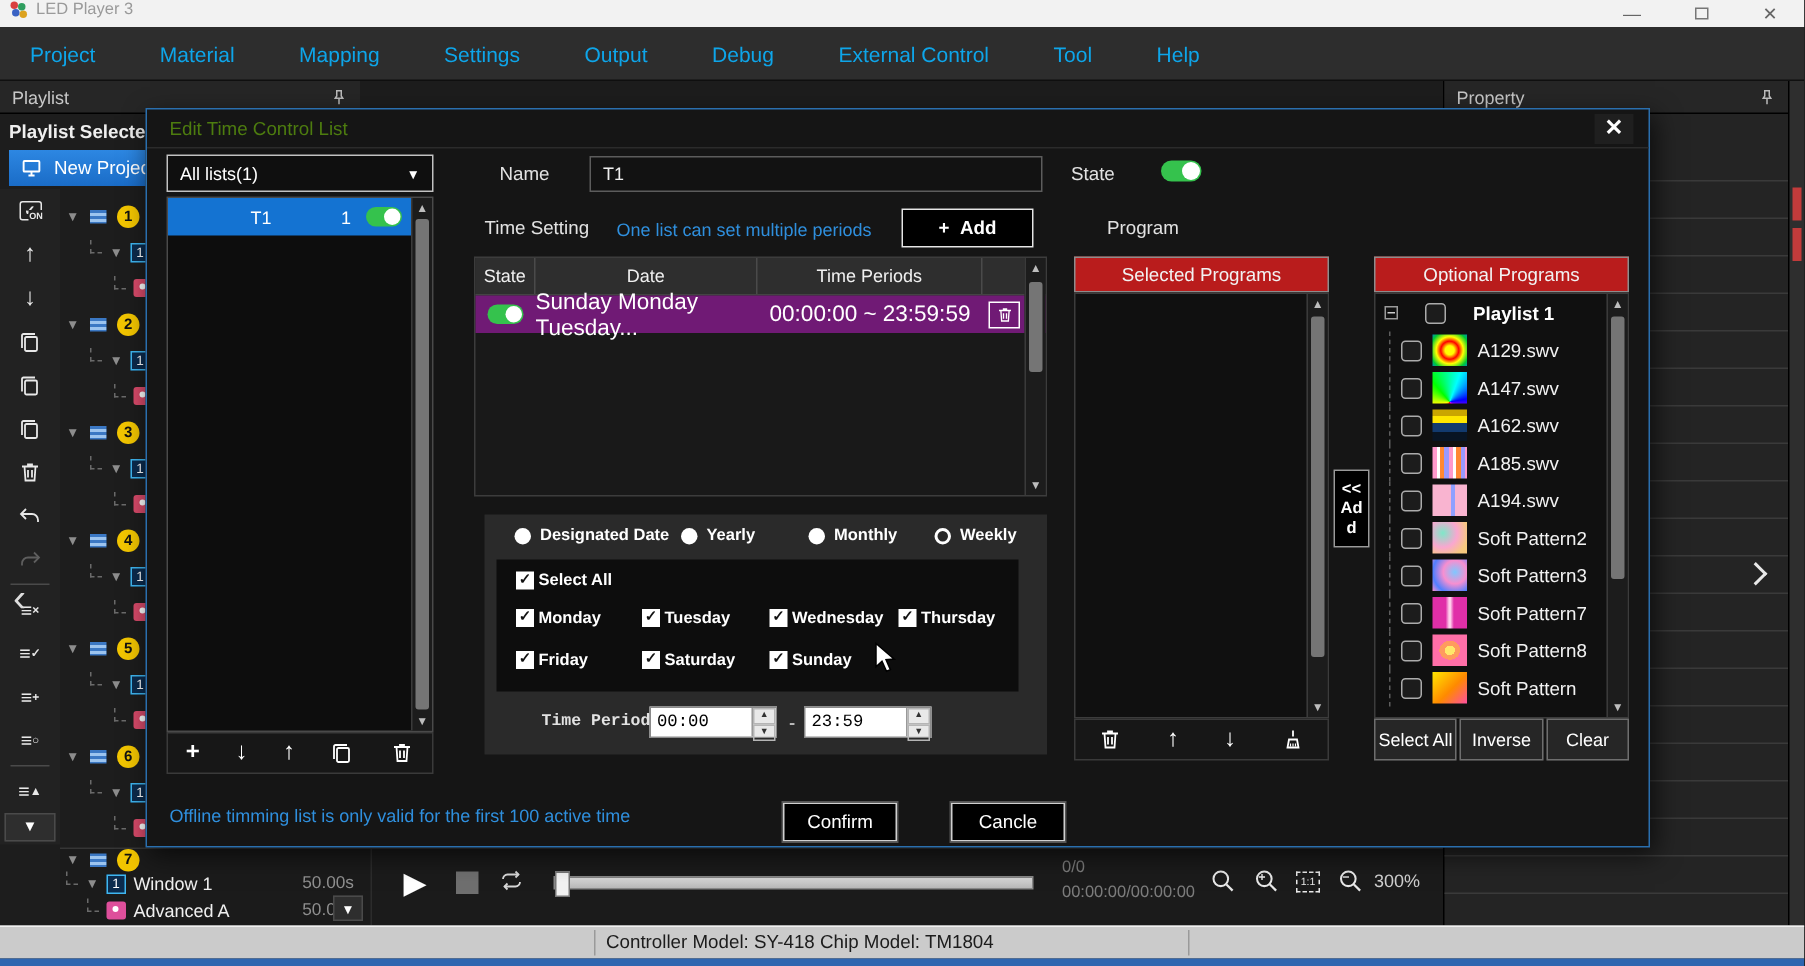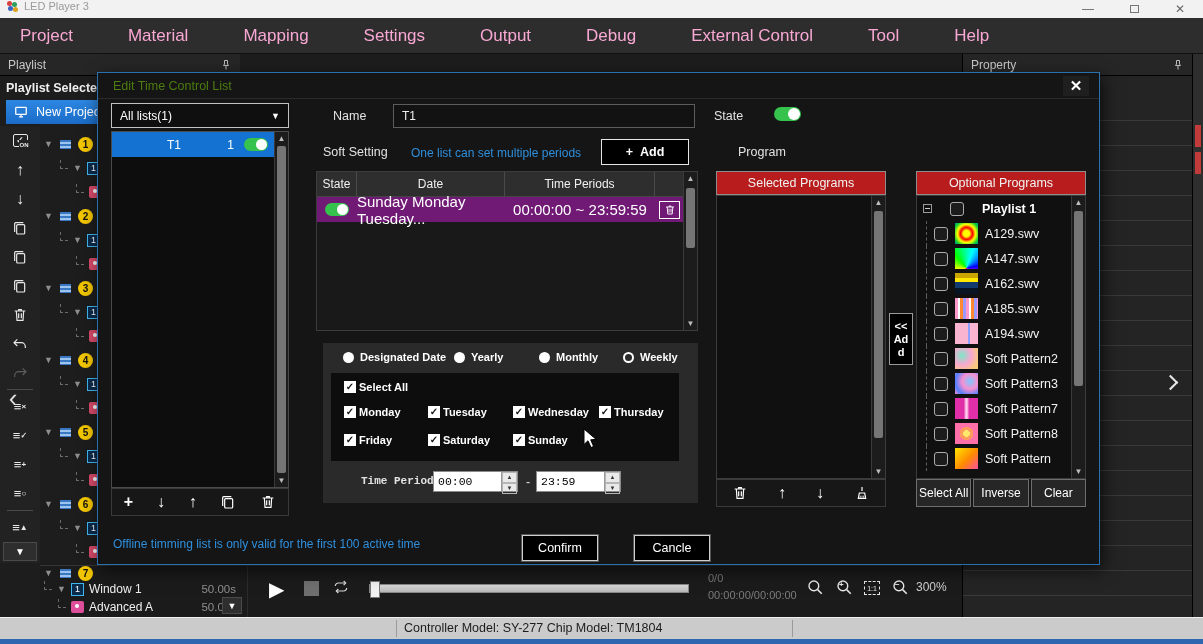--- a/index.html
+++ b/index.html
@@ -10,21 +10,21 @@
 .titlebar{position:absolute;left:0;top:0;right:0;height:18px;background:#f2f2f2;display:flex;align-items:flex-start;padding-left:6px;z-index:5}
 .app-logo{width:12px;height:12px;position:relative;margin-right:6px}
 .app-logo::before{content:"";position:absolute;left:1px;top:1px;width:5px;height:5px;border-radius:50%;background:#d94040;box-shadow:5px 1px 0 #2f9e5f,1px 5px 0 #3a63c4,6px 6px 0 #dca21f}
 .tb-title{font-size:11px;color:#9a9a9a}
 .win-controls{margin-left:auto;display:flex;height:100%}
 .wc{width:46px;height:100%;display:flex;align-items:center;justify-content:center;color:#666;font-size:12px}
 .wc-max i{display:block;width:9px;height:8px;border:1px solid #777}
 
 
 .menubar{position:absolute;top:18px;left:0;right:0;height:36px;background:#2d2d2d;display:flex;align-items:center;padding-left:20px;border-bottom:1px solid #101010;z-index:5}
-.menu-item{color:#f9a8d4;font-size:17px;padding-right:55px;white-space:nowrap}
+.menu-item{color:#0ea5e9;font-size:14px;padding-right:43px;white-space:nowrap}
 
 
 .main{position:absolute;top:54px;left:0;right:0;bottom:27px;background:#1d1d1d}
 .panel-header{height:22px;background:#262626;color:#c8c8c8;font-size:12px;display:flex;align-items:center;padding:0 8px;border-bottom:1px solid #000}
 .pin{margin-left:auto;width:12px;height:12px;color:#bbb}
 
 
 .left-panel{position:absolute;left:0;top:0;width:240px;bottom:0;background:#1d1d1d}
 .pl-selected{position:absolute;left:6px;top:27px;color:#efefef;font-size:12.5px;font-weight:bold}
 .project-row{position:absolute;left:6px;top:46px;width:234px;height:24px;background:linear-gradient(#2d87e2,#1a6cc7);display:flex;align-items:center;color:#fff;font-size:12.5px;gap:8px;padding-left:8px}
@@ -521,21 +521,21 @@
         </div>
     </div>
     <div class="right-strip">
       <span class="rtick" style="top:71px"></span>
       <span class="rtick" style="top:98px"></span>
     </div>
   </div>
 
   <div class="statusbar">
     <span class="sb-div" style="left:396px"></span>
-    <span class="sb-text">Controller Model: SY-277  Chip Model: TM1804</span>
+    <span class="sb-text">Controller Model: SY-418  Chip Model: TM1804</span>
     <span class="sb-div" style="left:792px"></span>
   </div>
   <div class="bottom-blue"></div>
 
   <div class="dialog">
     <div class="dlg-title">
       <span>Edit Time Control List</span>
     </div>
     <span class="dlg-close">✕</span>
 
@@ -571,21 +571,21 @@
             <use href="#i-copy"></use>
           </svg>
         </span>
       <span>
           <svg class="ic">
             <use href="#i-trash"></use>
           </svg>
         </span>
     </div>
 
-    <span class="lbl" style="left:225px;top:72px">Soft Setting</span>
+    <span class="lbl" style="left:225px;top:72px">Time Setting</span>
     <span class="hint" style="left:313px;top:73px">One list can set multiple periods</span>
     <div class="btn-add">
       <span>+</span>
       <span>Add</span>
     </div>
 
     <div class="ts-table">
       <div class="ts-head">
         <div class="c-state">State</div>
         <div class="c-date">Date</div>

